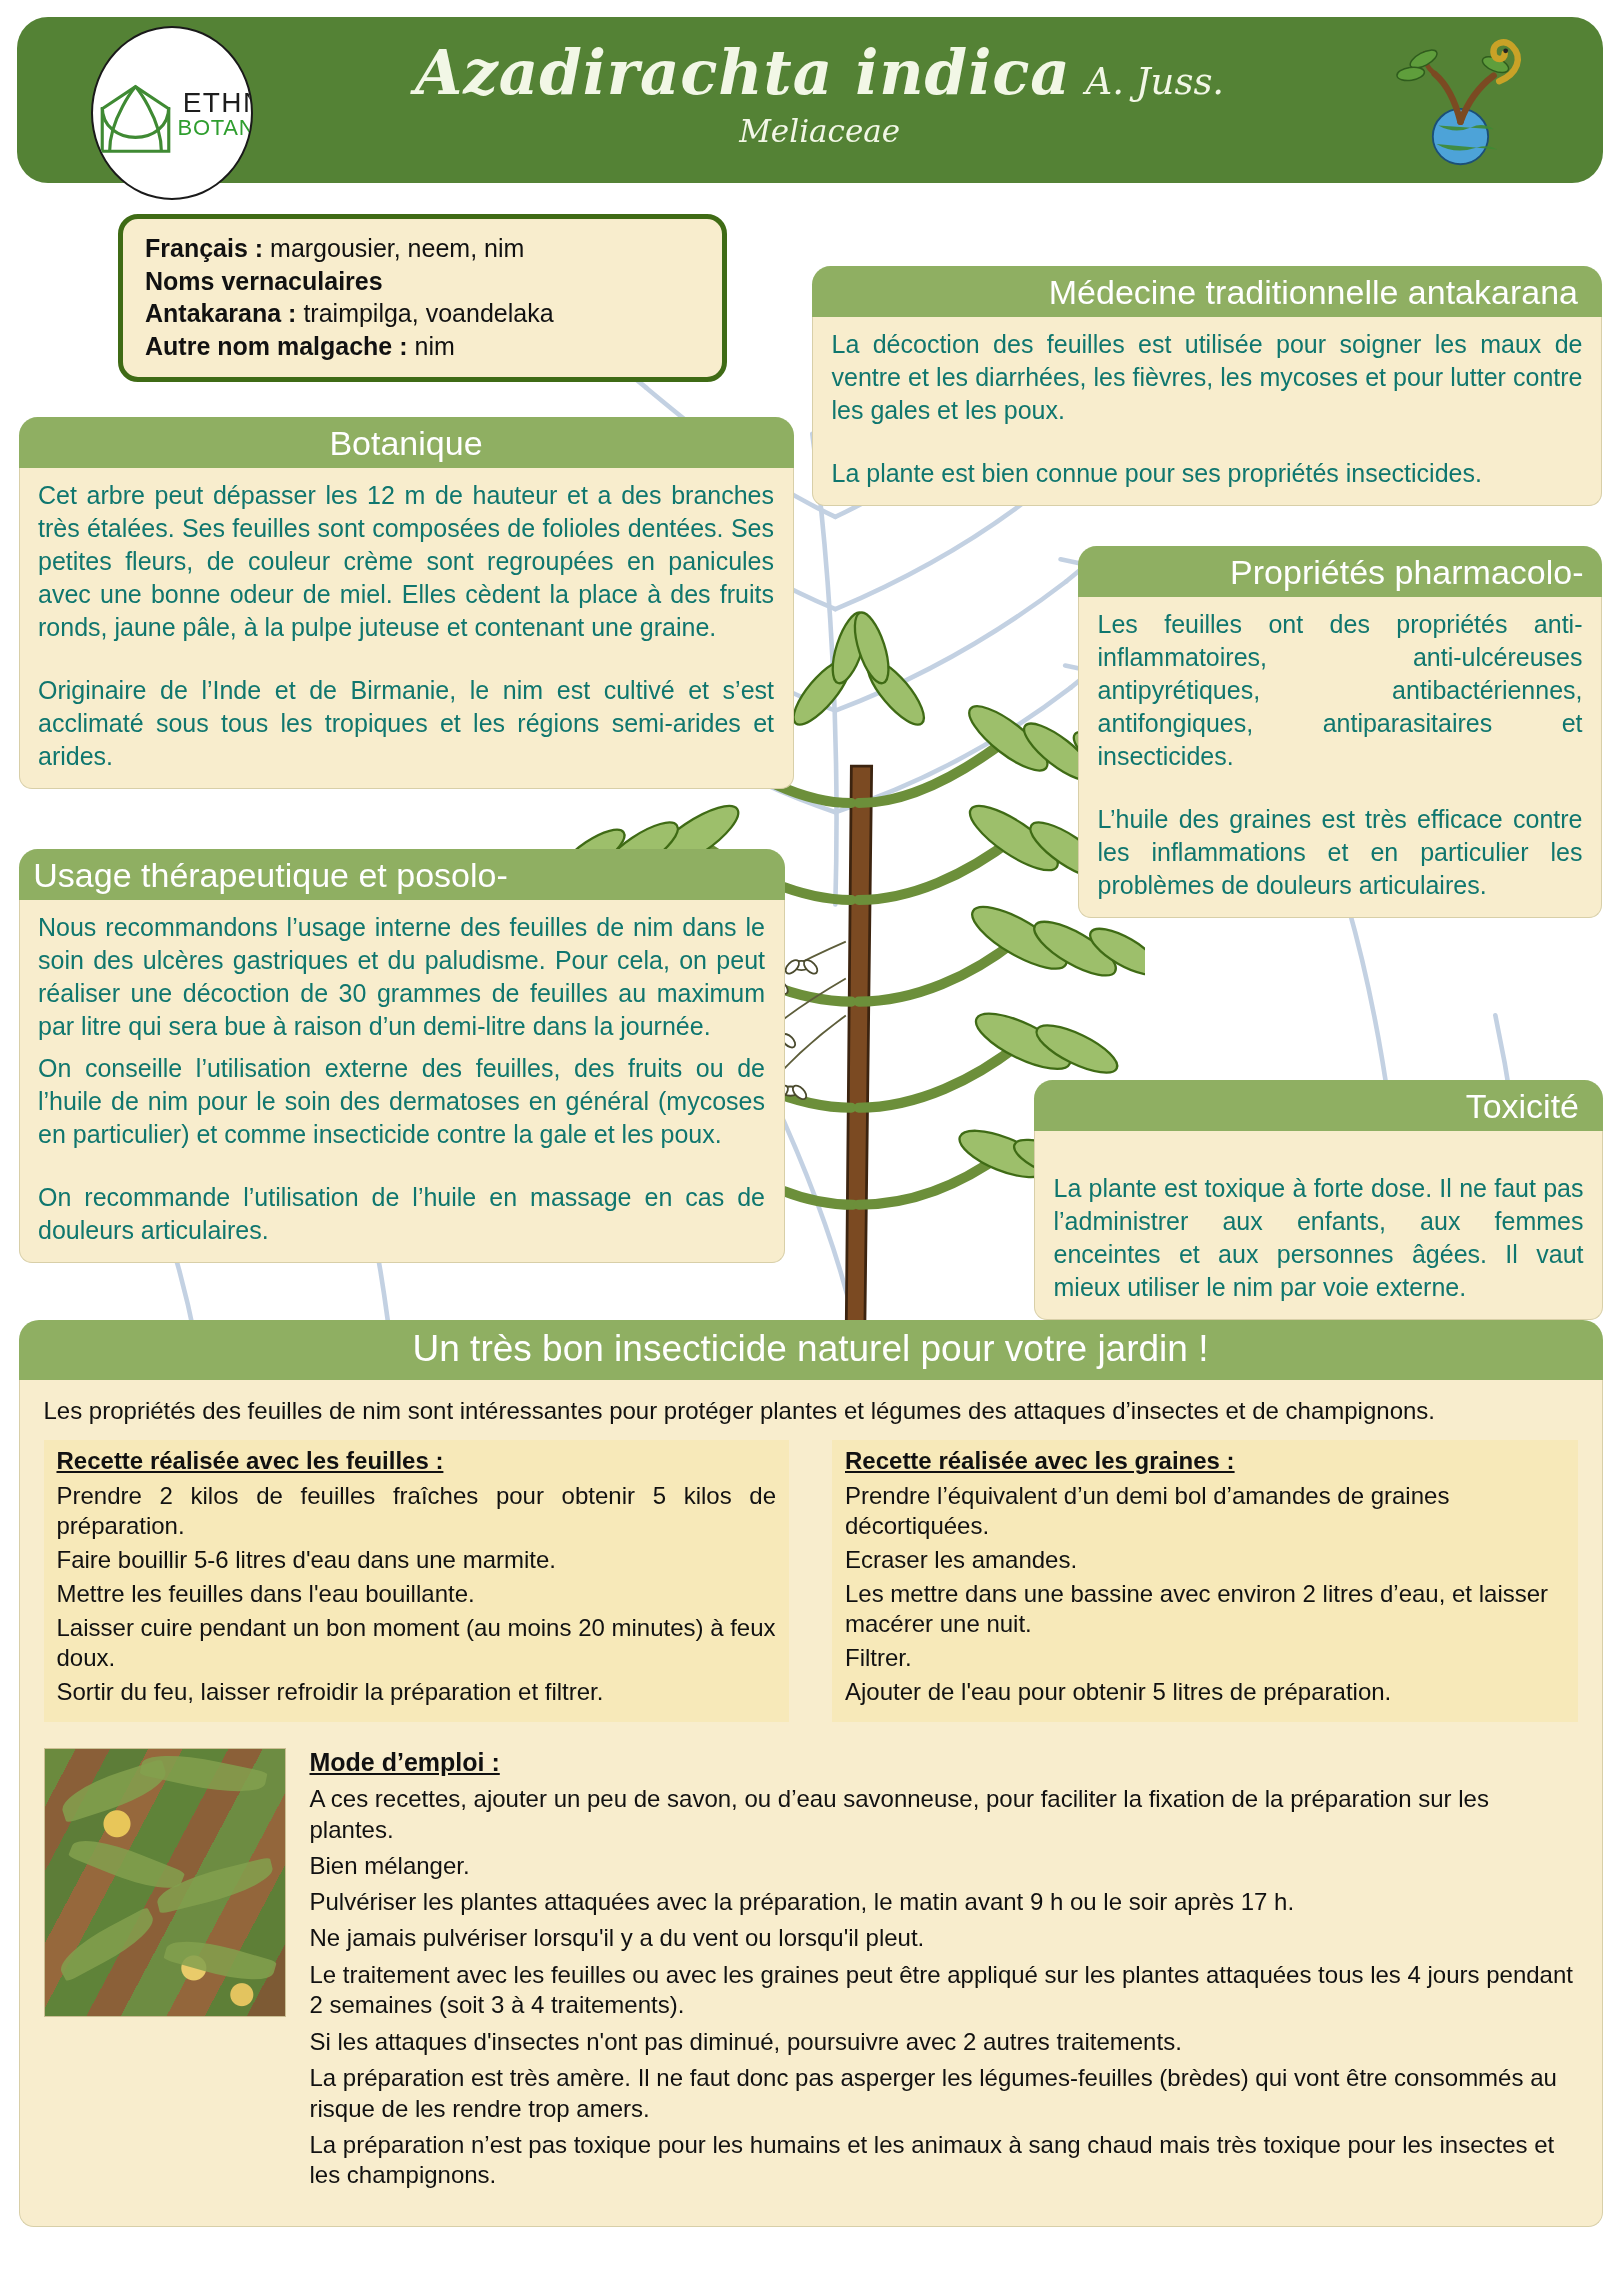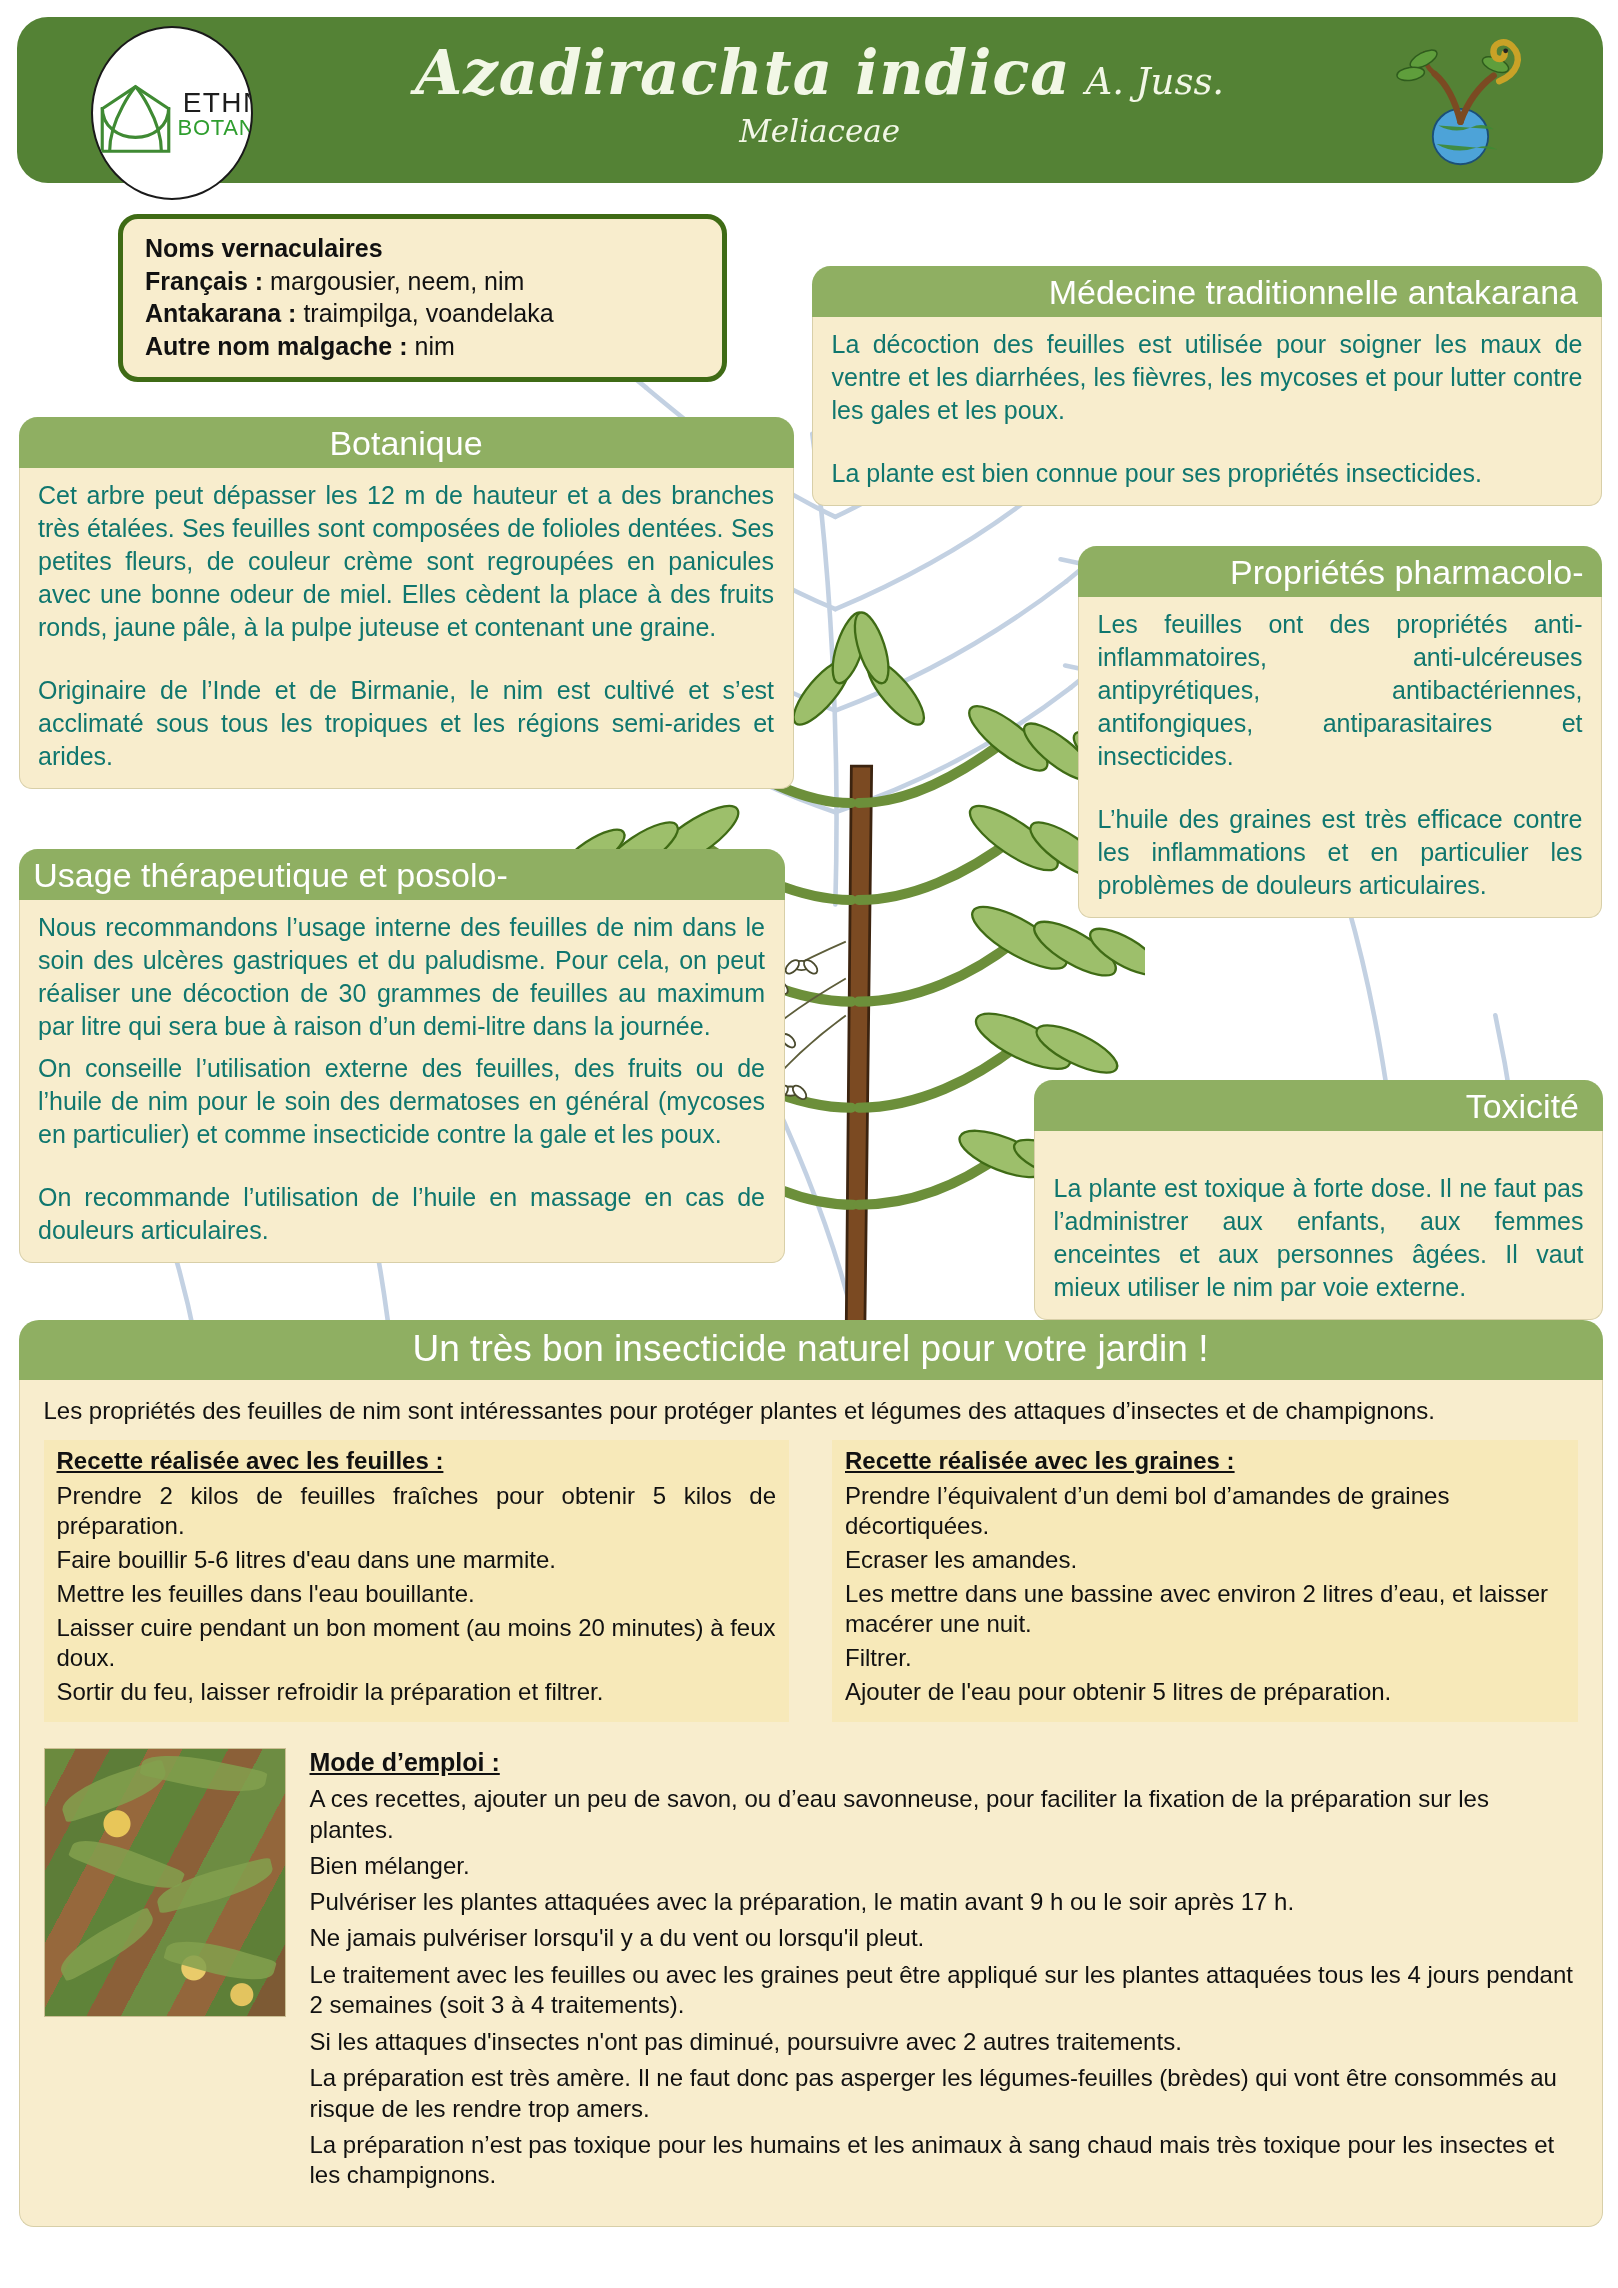--- a/index.html
+++ b/index.html
@@ -364,22 +364,22 @@
           <ellipse cx="30" cy="44" rx="15" ry="7" transform="rotate(-8 30 44)"></ellipse>
           <ellipse cx="122" cy="34" rx="15" ry="7" transform="rotate(22 122 34)"></ellipse>
         </g>
         <path d="M126 52 C 146 44, 152 26, 140 14 C 132 6, 118 10, 120 22 C 121 30, 132 30, 132 22" fill="none" stroke="#c9a227" stroke-width="7" stroke-linecap="round"></path>
         <circle cx="133" cy="19" r="2.6" fill="#222"></circle>
       </svg>
     </div>
   </div>
 
   <div class="vern">
+    <div><b>Français :</b><span> margousier, neem, nim</span></div>
     <div><b>Noms vernaculaires</b></div>
-    <div><b>Français :</b><span> margousier, neem, nim</span></div>
     <div><b>Antakarana :</b><span> traimpilga, voandelaka</span></div>
     <div><b>Autre nom malgache :</b><span> nim</span></div>
   </div>
 
   <div class="panel" id="p-med">
     <div class="panel-head">Médecine traditionnelle antakarana</div>
     <div class="panel-body">
       <p class="just">La décoction des feuilles est utilisée pour soigner les maux de ventre et les diarrhées, les fièvres, les mycoses et pour lutter contre les gales et les poux.</p>
       <p>La plante est bien connue pour ses propriétés insecticides.</p>
     </div>

